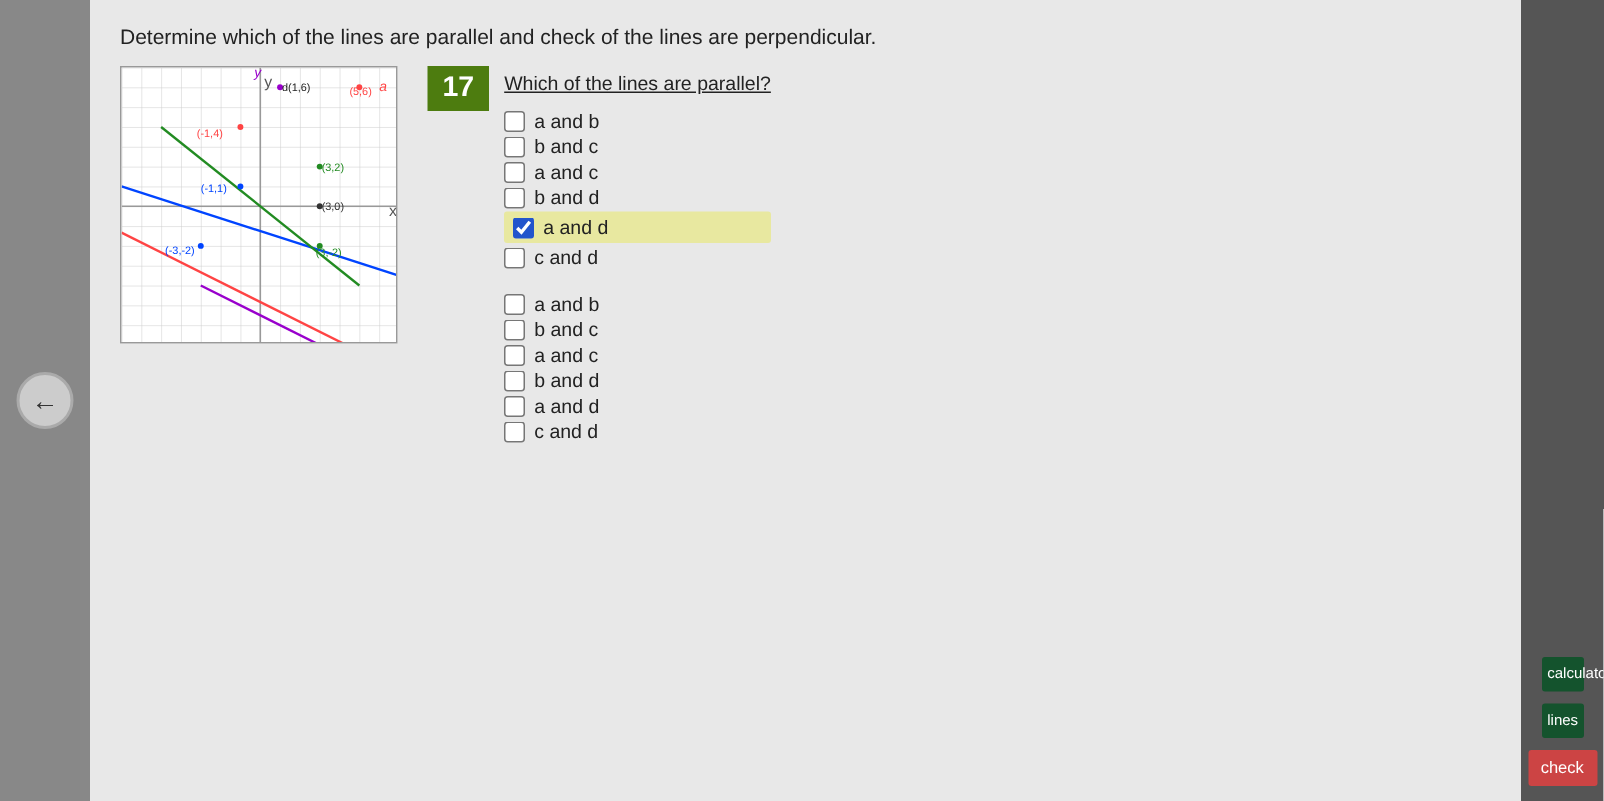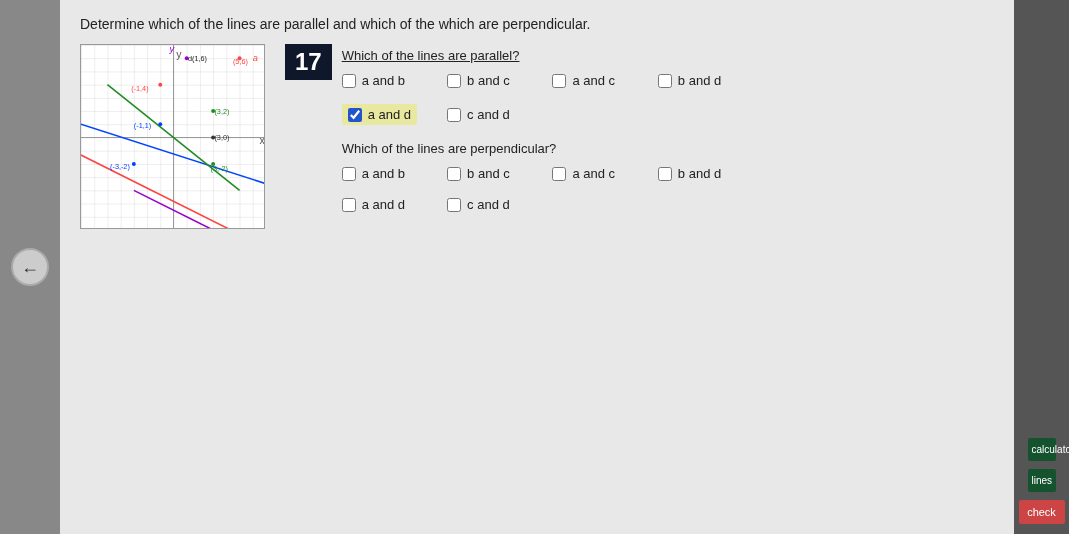--- a/index.html
+++ b/index.html
@@ -49,39 +49,39 @@
       width: 185px;
       height: 185px;
       border: 1px solid #999;
       background: #fff;
       position: relative;
       margin-bottom: 10px;
       overflow: hidden;
     }
     .question-number-box {
       display: inline-block;
-      background: #0f172a;
+      background: #4d7c0f;
       color: #fff;
-      font-size: 24px;
+      font-size: 19px;
       font-weight: bold;
       padding: 4px 10px;
       margin-bottom: 8px;
       text-align: center;
     }
     .parallel-label {
       font-size: 13px;
       color: #222;
       margin-bottom: 10px;
       margin-top: 4px;
       text-decoration: underline;
     }
     .options-grid {
       display: grid;
-      grid-template-columns: 1fr 1fr 1fr 1fr;
-      gap: 16px 30px;
+      grid-template-columns: 1fr;
+      gap: 2px 30px;
       margin-bottom: 16px;
     }
     .option-row {
       display: flex;
       align-items: center;
       gap: 6px;
       font-size: 13px;
       color: #222;
     }
     .option-row.highlighted {
@@ -139,21 +139,21 @@
 </head>
 <body>
 
 <div class="left-sidebar">
   <div class="back-btn">
     <span>←</span>
   </div>
 </div>
 
 <div class="main-content">
-  <div class="question-title">Determine which of the lines are parallel and which of the which are perpendicular.</div>
+  <div class="question-title">Determine which of the lines are parallel and check of the lines are perpendicular.</div>
 
   <div style="display:flex; gap:20px;">
 
     <div style="flex-shrink:0;">
 
       <div class="graph-container">
         <svg class="graph-svg" viewBox="-7 -7 14 14" xmlns="http://www.w3.org/2000/svg">
 
           <defs>
             <pattern id="smallGrid" width="1" height="1" patternUnits="userSpaceOnUse">
@@ -232,21 +232,20 @@
               <input type="checkbox" checked="" style="">
               <span>a and d</span>
             </div>
 
             <div class="option-row">
               <input type="checkbox" style="">
               <span>c and d</span>
             </div>
           </div>
 
-          <div class="perpendicular-label">Which of the lines are perpendicular?</div>
           <div class="options-grid">
             <div class="option-row">
               <input type="checkbox" style="">
               <span>a and b</span>
             </div>
             <div class="option-row">
               <input type="checkbox" style="">
               <span>b and c</span>
             </div>
             <div class="option-row">

